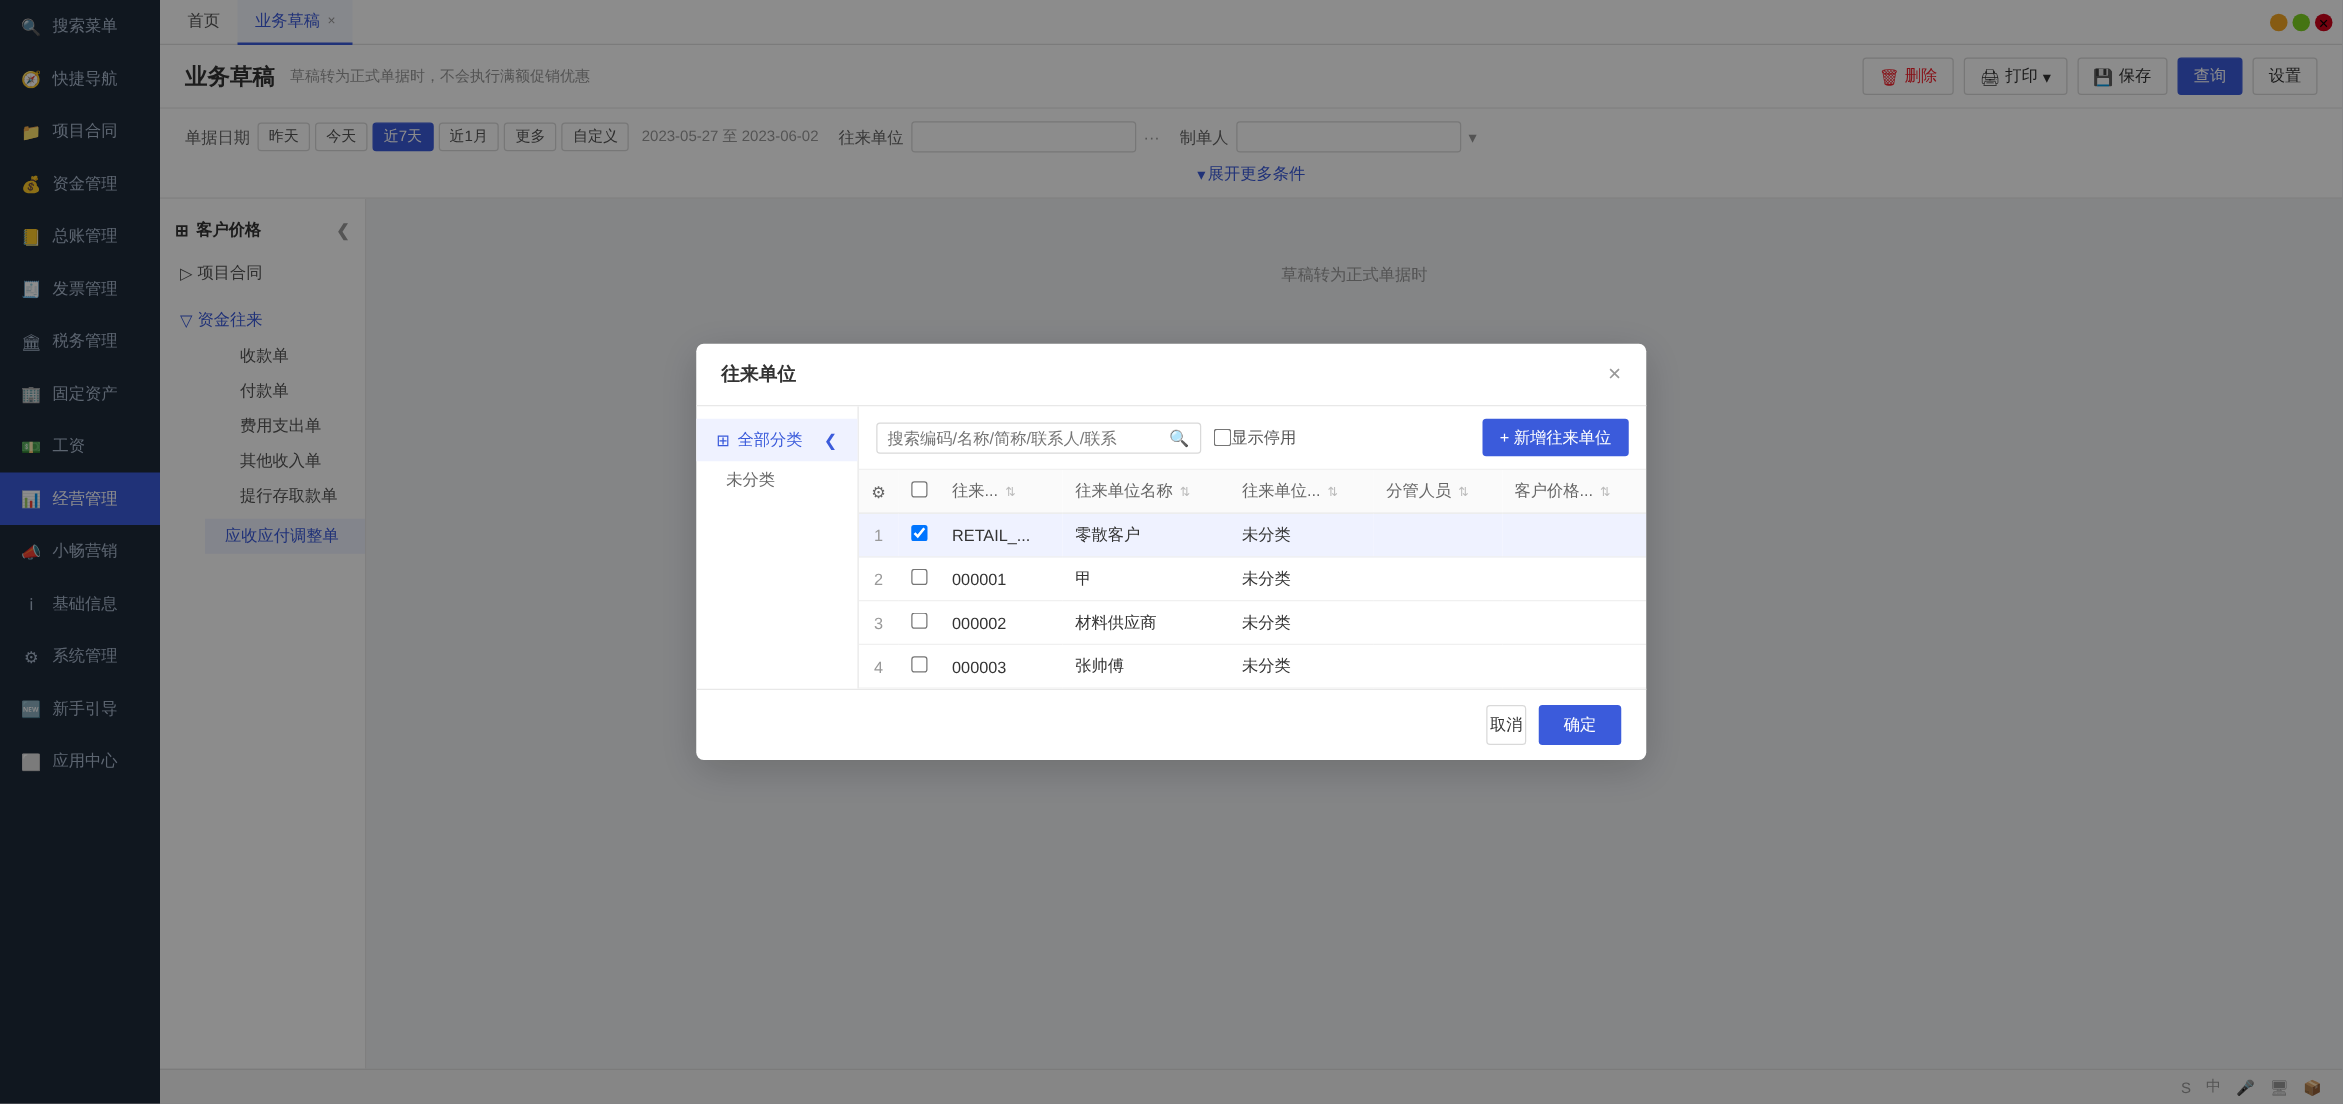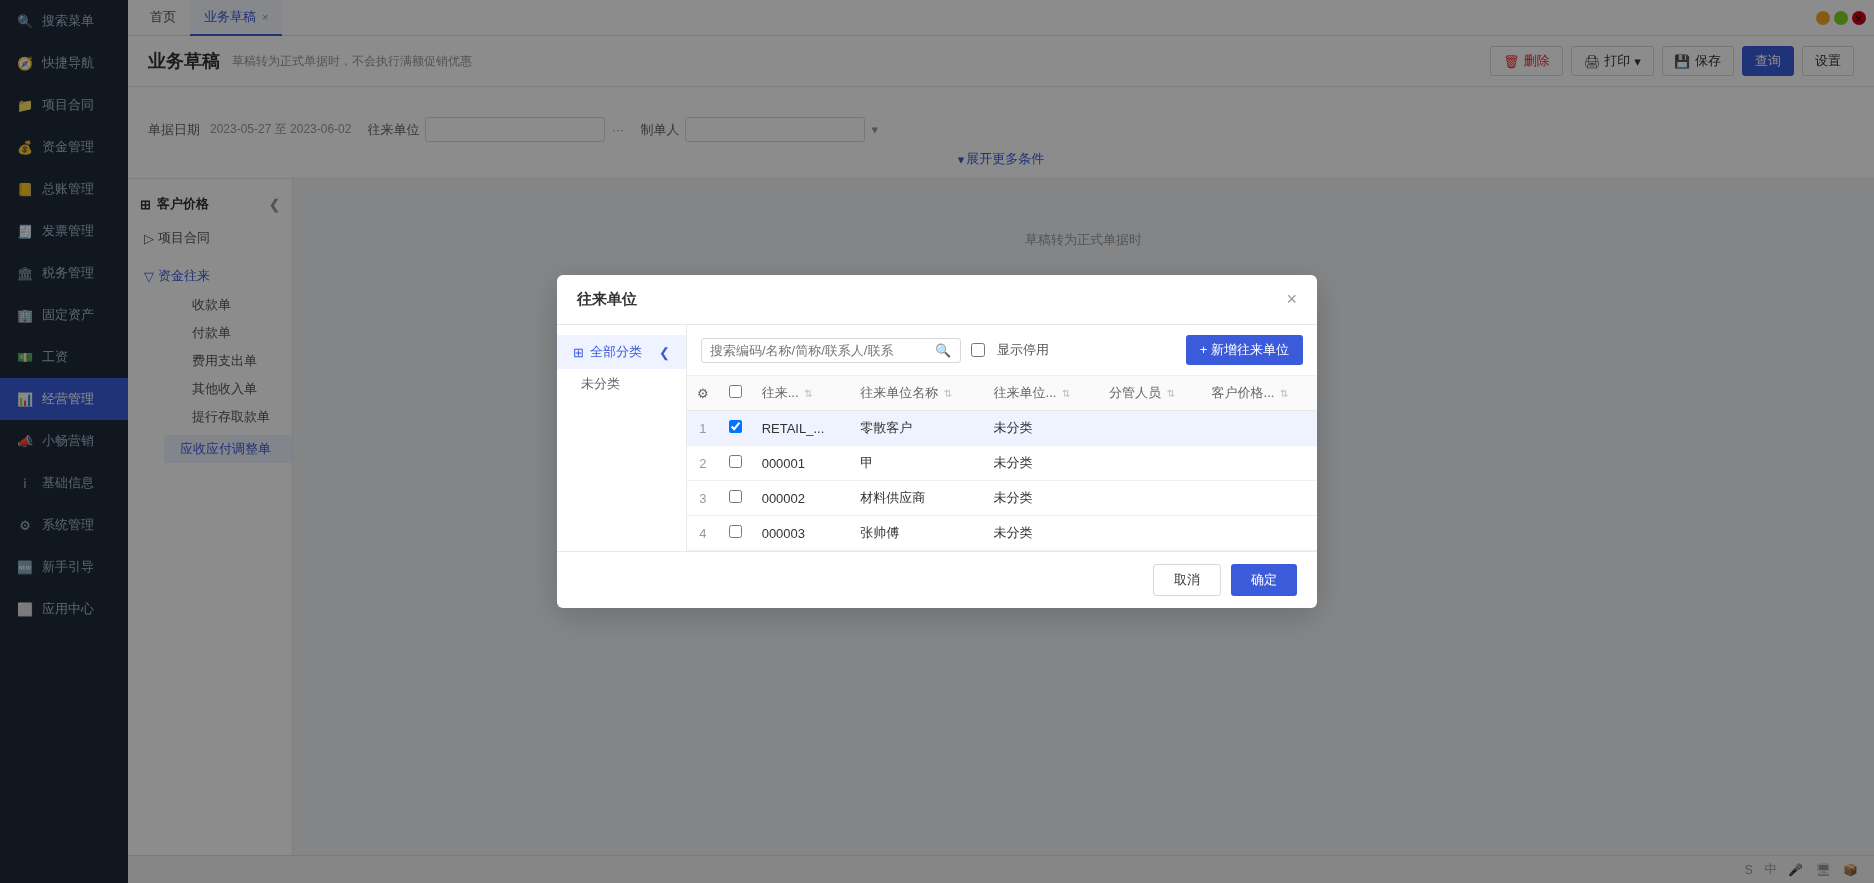--- a/index.html
+++ b/index.html
@@ -27,21 +27,21 @@
     .page-title { font-size: 18px; font-weight: 600; color: #333; margin-right: 12px; }
     .page-subtitle { font-size: 12px; color: #999; }
     .page-actions { margin-left: auto; display: flex; gap: 8px; align-items: center; }
     .btn { padding: 5px 12px; border-radius: 3px; border: 1px solid #d9d9d9; background: #fff; cursor: pointer; font-size: 13px; color: #333; display: flex; align-items: center; gap: 4px; }
     .btn-primary { background: #3b5bdb; color: #fff; border-color: #3b5bdb; }
     .btn-danger { color: #f5222d; border-color: #d9d9d9; }
 
     
     .filter-area { background: #fff; padding: 10px 20px; border-bottom: 1px solid #e8e8e8; }
     .filter-row { display: flex; align-items: center; gap: 16px; flex-wrap: wrap; }
-    .filter-item { display: flex; align-items: center; gap: 6px; font-size: 13px; margin-top: 20px; }
+    .filter-item { display: flex; align-items: center; gap: 6px; font-size: 13px; }
     .filter-label { color: #666; white-space: nowrap; }
     .date-btns { display: flex; gap: 4px; }
     .date-btn { padding: 2px 8px; border-radius: 3px; border: 1px solid #d9d9d9; background: #fff; cursor: pointer; font-size: 12px; color: #555; }
     .date-btn.active { background: #3b5bdb; color: #fff; border-color: #3b5bdb; }
     .date-range { font-size: 12px; color: #999; margin-left: 4px; }
     .filter-input { width: 180px; padding: 4px 8px; border: 1px solid #d9d9d9; border-radius: 3px; font-size: 13px; }
     .expand-btn { color: #3b5bdb; cursor: pointer; font-size: 13px; display: flex; align-items: center; gap: 2px; }
 
     
     .content-layout { display: flex; flex: 1; overflow: hidden; }
@@ -74,21 +74,21 @@
     .dialog-left { width: 130px; border-right: 1px solid #e8e8e8; padding: 10px 0; }
     .cat-item { padding: 8px 16px; font-size: 13px; cursor: pointer; display: flex; align-items: center; gap: 6px; color: #555; }
     .cat-item.active { color: #3b5bdb; background: #eff2ff; font-weight: 500; }
     .cat-sub { padding: 6px 16px 6px 24px; font-size: 13px; cursor: pointer; color: #666; }
 
     
     .dialog-right { flex: 1; display: flex; flex-direction: column; overflow: hidden; }
     .dialog-toolbar { display: flex; align-items: center; padding: 10px 14px; gap: 10px; border-bottom: 1px solid #f0f0f0; }
     .search-box { display: flex; align-items: center; border: 1px solid #d9d9d9; border-radius: 3px; padding: 4px 8px; gap: 6px; flex: 1; max-width: 260px; }
     .search-box input { border: none; outline: none; font-size: 13px; width: 100%; }
-    .show-disabled { display: flex; align-items: center; gap: 12px; font-size: 13px; color: #555; }
+    .show-disabled { display: flex; align-items: center; gap: 0; font-size: 13px; color: #555; }
     .checkbox { width: 14px; height: 14px; border: 1px solid #d9d9d9; border-radius: 2px; }
     .add-btn { margin-left: auto; background: #3b5bdb; color: #fff; border: none; padding: 6px 14px; border-radius: 3px; cursor: pointer; font-size: 13px; display: flex; align-items: center; gap: 4px; }
 
     
     .data-table { flex: 1; overflow: auto; }
     table { width: 100%; border-collapse: collapse; font-size: 13px; }
     thead tr { background: #fafafa; }
     th { padding: 8px 10px; border-bottom: 1px solid #e8e8e8; color: #666; font-weight: normal; text-align: left; white-space: nowrap; position: relative; }
     th .sort-icon { font-size: 10px; color: #bbb; margin-left: 2px; }
     td { padding: 8px 10px; border-bottom: 1px solid #f0f0f0; color: #333; }
@@ -97,21 +97,21 @@
     .col-check { width: 30px; text-align: center; }
 
     
     .pagination { display: flex; align-items: center; gap: 8px; padding: 10px 14px; border-top: 1px solid #f0f0f0; font-size: 13px; color: #555; justify-content: center; }
     .page-btn { width: 24px; height: 24px; border: 1px solid #d9d9d9; border-radius: 3px; display: flex; align-items: center; justify-content: center; cursor: pointer; background: #fff; font-size: 12px; color: #555; }
     .page-input { width: 40px; border: 1px solid #d9d9d9; border-radius: 3px; text-align: center; padding: 2px 4px; font-size: 13px; }
     .per-page-select { border: 1px solid #d9d9d9; border-radius: 3px; padding: 2px 6px; font-size: 13px; }
 
     
     .dialog-footer { display: flex; justify-content: flex-end; gap: 10px; padding: 12px 20px; border-top: 1px solid #e8e8e8; }
-    .btn-cancel { padding: 6px 20px; border: 1px solid #d9d9d9; border-radius: 3px; background: #fff; cursor: pointer; font-size: 13px; color: #333; }
+    .btn-cancel { padding: 6px 2px; border: 1px solid #d9d9d9; border-radius: 3px; background: #fff; cursor: pointer; font-size: 13px; color: #333; }
     .btn-confirm { padding: 6px 20px; border: none; border-radius: 3px; background: #3b5bdb; color: #fff; cursor: pointer; font-size: 13px; }
 
     
     .bottom-bar { background: #f5f5f5; border-top: 1px solid #e0e0e0; height: 28px; display: flex; align-items: center; padding: 0 16px; font-size: 12px; color: #999; }
 
     
     .taskbar-right { margin-left: auto; display: flex; gap: 12px; align-items: center; }
   </style>
 </head>
 <body>
@@ -219,20 +219,28 @@
       <button class="btn">
         <span>设置</span>
       </button>
     </div>
   </div>
 
   <div class="filter-area">
     <div class="filter-row">
       <div class="filter-item">
         <span class="filter-label">单据日期</span>
+        <div class="date-btns">
+          <button class="date-btn">昨天</button>
+          <button class="date-btn">今天</button>
+          <button class="date-btn active">近7天</button>
+          <button class="date-btn">近1月</button>
+          <button class="date-btn">更多</button>
+          <button class="date-btn">自定义</button>
+        </div>
         <span class="date-range">2023-05-27 至 2023-06-02</span>
       </div>
       <div class="filter-item">
         <span class="filter-label">往来单位</span>
         <input class="filter-input" style="">
         <span style="color:#999">···</span>
       </div>
       <div class="filter-item">
         <span class="filter-label">制单人</span>
         <input class="filter-input" style="">

